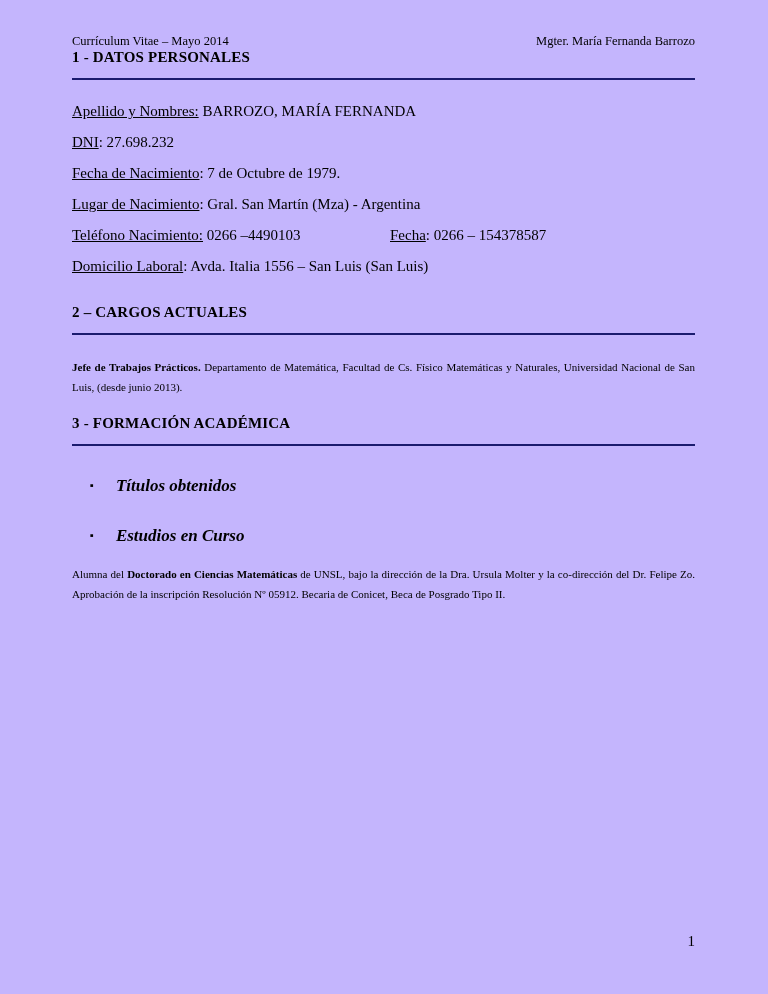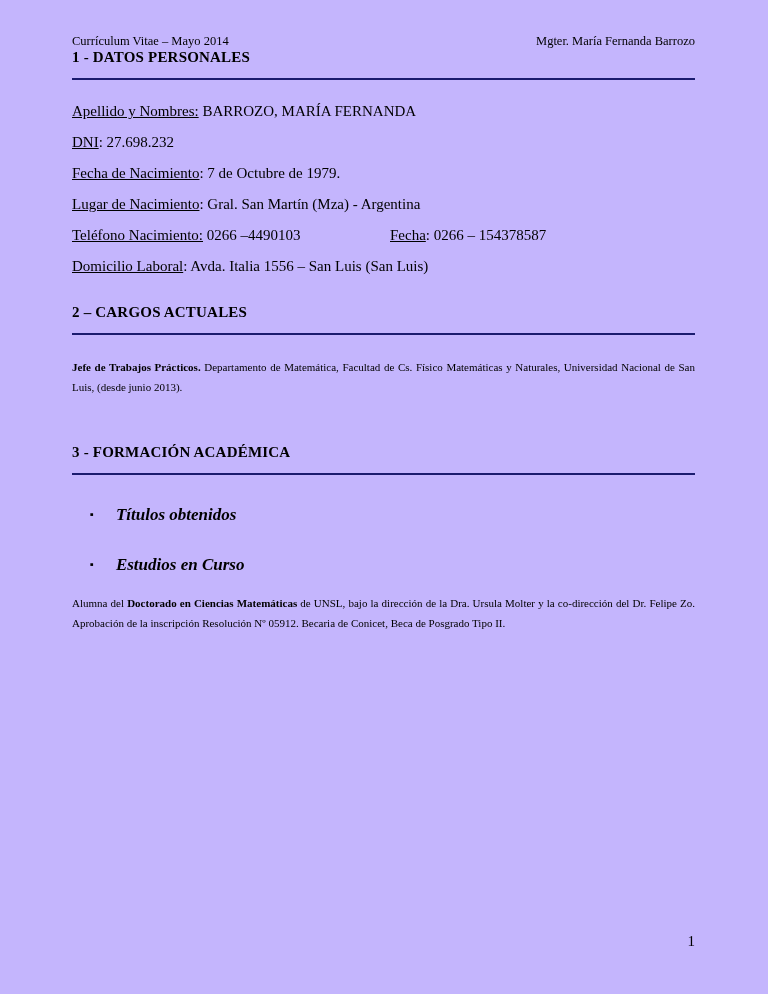--- a/index.html
+++ b/index.html
@@ -33,21 +33,21 @@
   }
   .section-heading {
     font-size: 15px;
     font-weight: bold;
     padding-bottom: 12px;
     border-bottom: 2.5px solid #1b1b6e;
     margin-bottom: 22px;
     letter-spacing: 0.2px;
   }
   .sec2 { margin-top: 28px; }
-  .sec3 { margin-top: 47px; }
+  .sec3 { margin-top: 18px; }
   .field-row {
     font-size: 15px;
     line-height: 19px;
     margin-bottom: 12px;
   }
   .u { text-decoration: underline; }
   .col1 {
     display: inline-block;
     width: 318px;
   }

